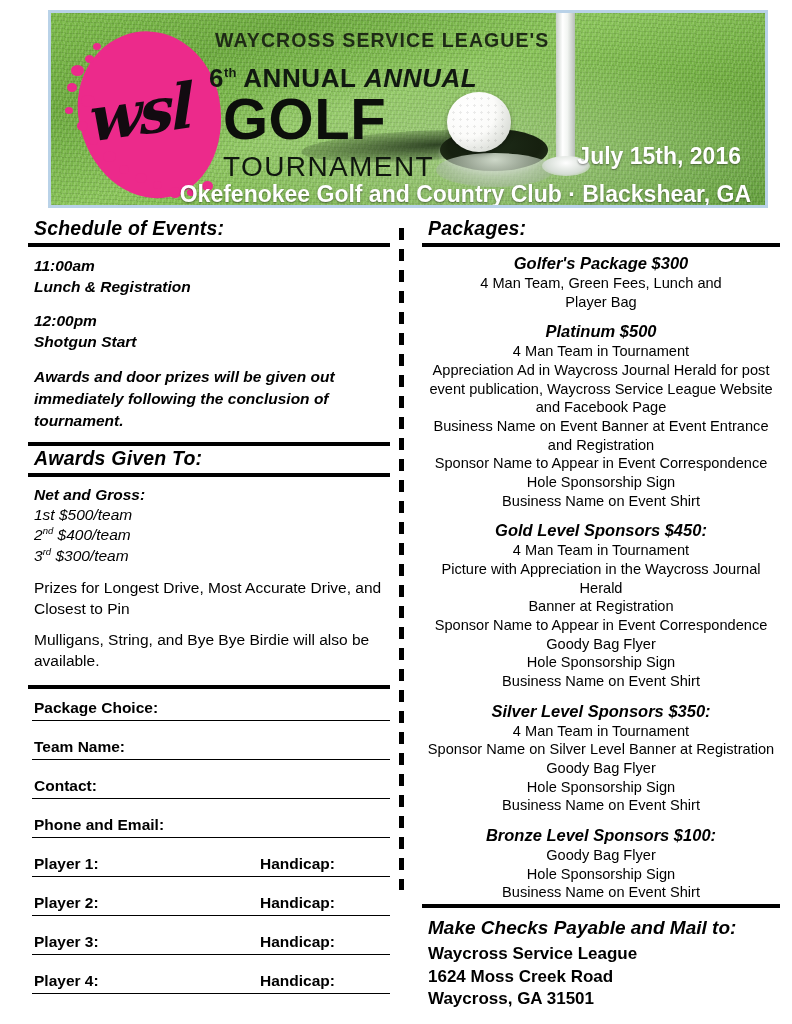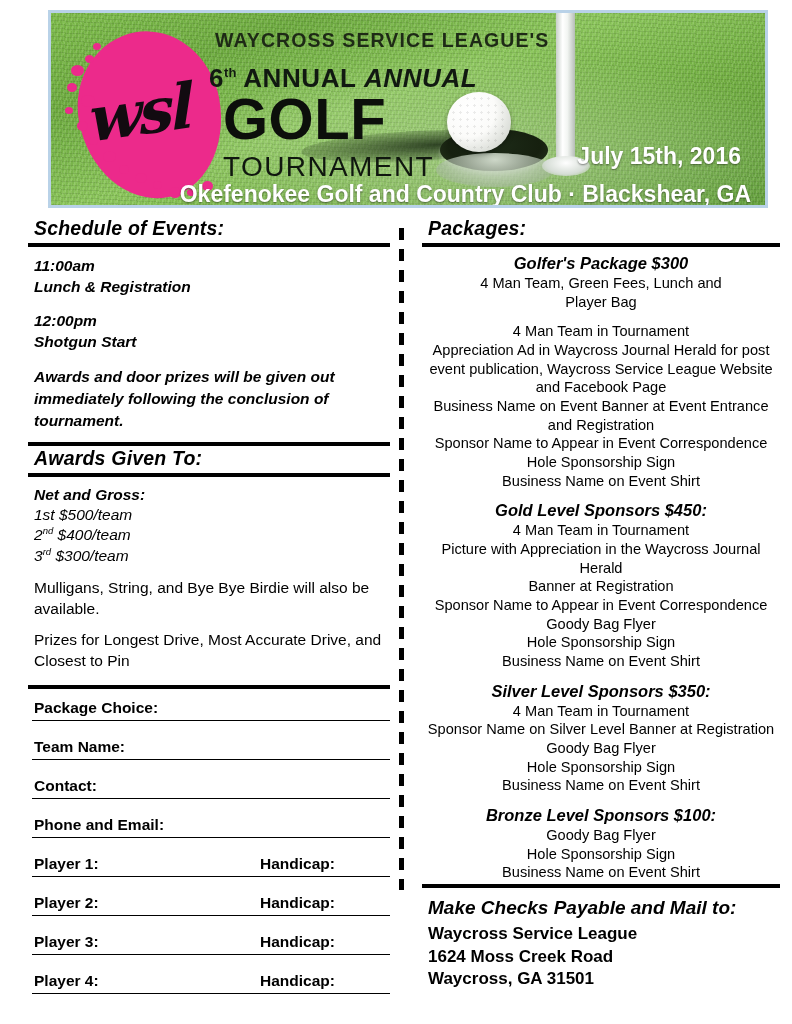--- a/index.html
+++ b/index.html
@@ -320,22 +320,22 @@
 
   <div class="rule-thick"></div>
   <div class="sec-head">Awards Given To:</div>
   <div class="rule-thick"></div>
 
   <div class="awards">
     <div class="sub">Net and Gross:</div>
     <div class="prize"><span>1st</span> <span>$500/team</span></div>
     <div class="prize"><span>2</span><sup>nd</sup> <span>$400/team</span></div>
     <div class="prize"><span>3</span><sup>rd</sup> <span>$300/team</span></div>
+    <div class="para">Prizes for Longest Drive, Most Accurate Drive, and Closest to Pin</div>
     <div class="para">Mulligans, String, and Bye Bye Birdie will also be available.</div>
-    <div class="para">Prizes for Longest Drive, Most Accurate Drive, and Closest to Pin</div>
   </div>
 
   <div class="rule-thick"></div>
 
   <div class="form">
     <div class="frow">
       <span class="lbl">Package Choice:</span>
     </div>
     <div class="frow">
       <span class="lbl">Team Name:</span>
@@ -372,20 +372,21 @@
 
   <div class="pkg">
 
     <div class="pkg-block">
       <div class="pkg-title">Golfer's Package $300</div>
       <div class="pkg-line">4 Man Team, Green Fees, Lunch and</div>
       <div class="pkg-line">Player Bag</div>
     </div>
 
     <div class="pkg-block">
+      <div class="pkg-title">Platinum $500</div>
       <div class="pkg-line">4 Man Team in Tournament</div>
       <div class="pkg-line">Appreciation Ad in Waycross Journal Herald for post</div>
       <div class="pkg-line">event publication, Waycross Service League Website</div>
       <div class="pkg-line">and Facebook Page</div>
       <div class="pkg-line">Business Name on Event Banner at Event Entrance</div>
       <div class="pkg-line">and Registration</div>
       <div class="pkg-line">Sponsor Name to Appear in Event Correspondence</div>
       <div class="pkg-line">Hole Sponsorship Sign</div>
       <div class="pkg-line">Business Name on Event Shirt</div>
     </div>

